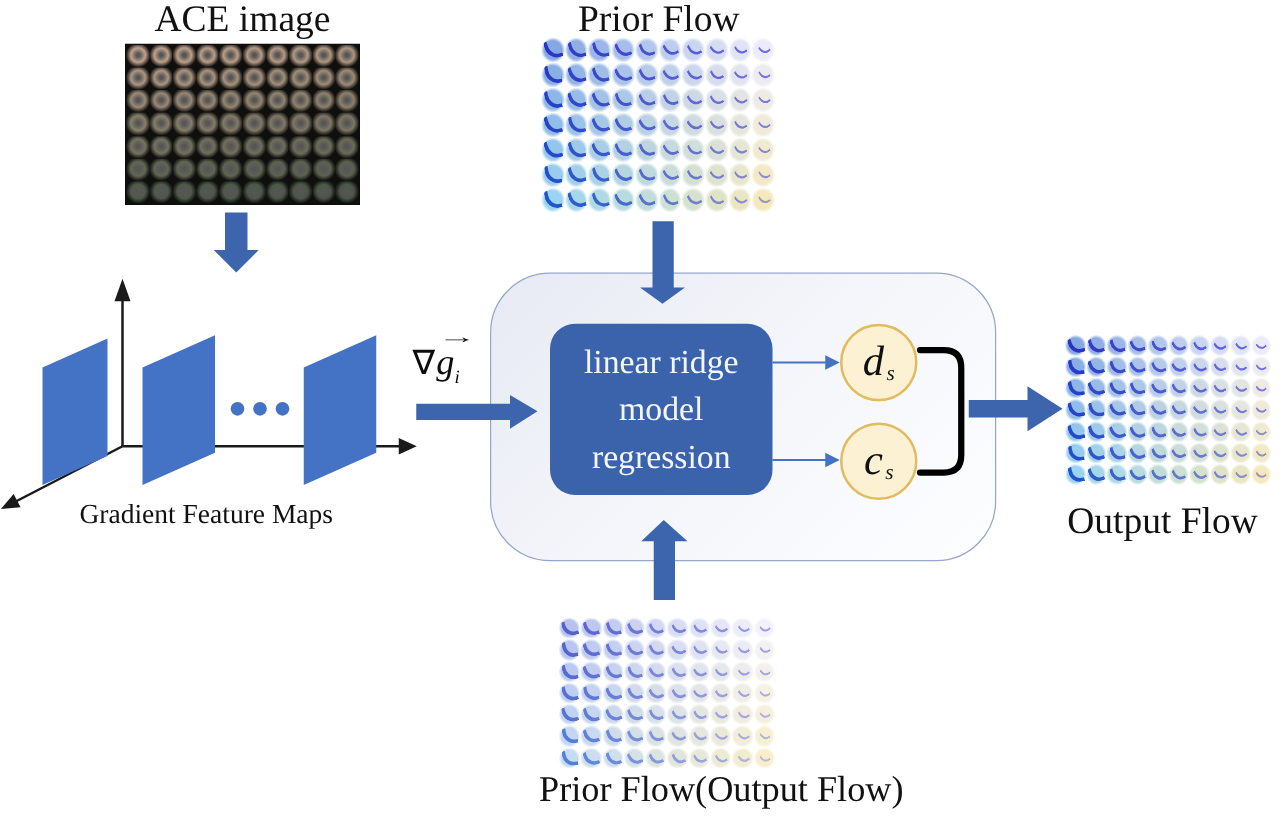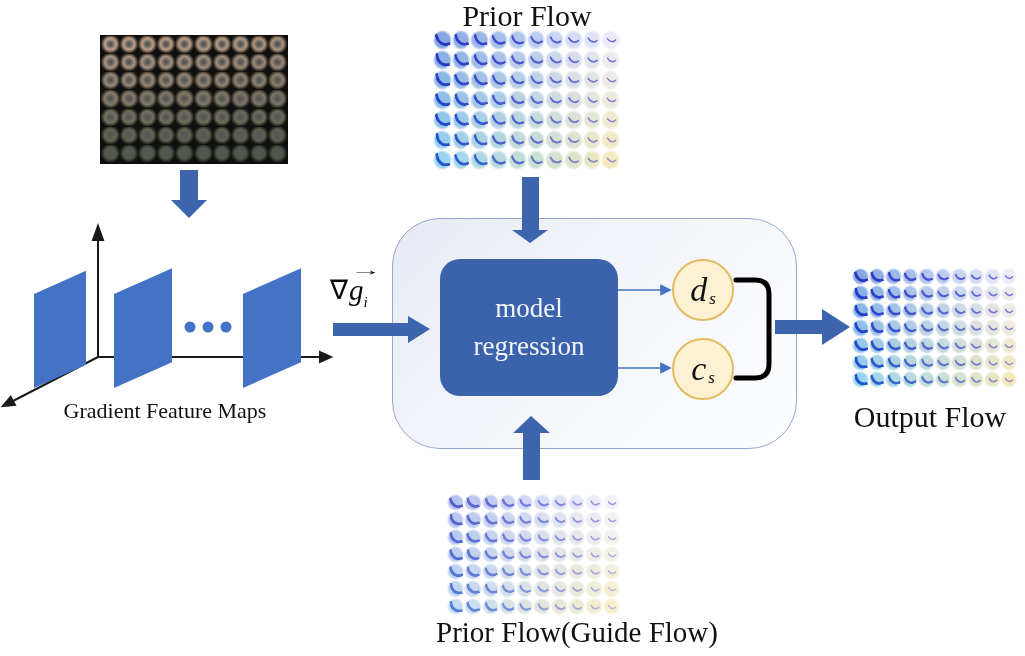--- a/index.html
+++ b/index.html
@@ -66,23 +66,24 @@
     <g style="stroke:var(--axis_black);stroke-width:2;fill:var(--axis_black);">
       <line x1="98" y1="357" x2="98" y2="238"></line>
       <polygon points="93,240 103,240 98,226"></polygon>
       <line x1="98" y1="357" x2="320" y2="357"></line>
       <polygon points="320,352 320,362 331,357"></polygon>
       <line x1="98" y1="357" x2="13" y2="401"></line>
       <polygon points="3,406 10.7,396.9 14.9,404.9"></polygon>
     </g>
   </svg>
 
+  <div class="title" style="left:94px;  top:0;    width:200px;">ACE image</div>
   <div class="title" style="left:427px; top:0;    width:200px;">Prior Flow</div>
   <div class="title" style="left:830px; top:401px;width:200px;">Output Flow</div>
-  <div class="title" style="left:417px; top:617px;width:320px;font-size:29px;">Prior Flow(Guide Flow)</div>
+  <div class="title" style="left:417px; top:617px;width:320px;font-size:29px;">Prior Flow(Output Flow)</div>
   <div class="title" style="left:14px;  top:399px;width:302px;font-size:22px;">Gradient Feature Maps</div>
 
   <div id="ace-image" class="grid-fig" style="left: 100px; top: 35px; width: 188px; height: 129px; display: grid; grid-template-columns: repeat(10, 1fr); grid-template-rows: repeat(7, 1fr);">
       <div class="cell" style="background: radial-gradient(circle at 50% 45%, rgba(255, 255, 255, 0.3) 0px, rgba(255, 255, 255, 0.3) 10%, rgb(192, 162, 141) 42%, rgb(15, 15, 13) 72%);"></div>
       <div class="cell" style="background: radial-gradient(circle at 50% 45%, rgba(255, 255, 255, 0.3) 0px, rgba(255, 255, 255, 0.3) 10%, rgb(190, 161, 140) 42%, rgb(15, 15, 13) 72%);"></div>
       <div class="cell" style="background: radial-gradient(circle at 50% 45%, rgba(255, 255, 255, 0.3) 0px, rgba(255, 255, 255, 0.3) 10%, rgb(188, 159, 138) 42%, rgb(15, 15, 13) 72%);"></div>
       <div class="cell" style="background: radial-gradient(circle at 50% 45%, rgba(255, 255, 255, 0.3) 0px, rgba(255, 255, 255, 0.3) 10%, rgb(186, 158, 137) 42%, rgb(15, 15, 13) 72%);"></div>
       <div class="cell" style="background: radial-gradient(circle at 50% 45%, rgba(255, 255, 255, 0.3) 0px, rgba(255, 255, 255, 0.3) 10%, rgb(184, 157, 135) 42%, rgb(15, 15, 13) 72%);"></div>
       <div class="cell" style="background: radial-gradient(circle at 50% 45%, rgba(255, 255, 255, 0.3) 0px, rgba(255, 255, 255, 0.3) 10%, rgb(182, 155, 134) 42%, rgb(15, 15, 13) 72%);"></div>
       <div class="cell" style="background: radial-gradient(circle at 50% 45%, rgba(255, 255, 255, 0.3) 0px, rgba(255, 255, 255, 0.3) 10%, rgb(180, 154, 132) 42%, rgb(15, 15, 13) 72%);"></div>
@@ -796,20 +797,21 @@
   <div id="grad-symbol">
     <span class="nabla">∇</span>
     <span class="gwrap">
       <span class="vec">→</span>
       <span>g</span>
     </span>
     <span class="subi">i</span>
   </div>
 
   <div id="model-box">
+    <div>linear ridge</div>
     <div>model</div>
     <div>regression</div>
   </div>
 
   <div id="d-circle" class="out-circle">
     <span class="base">d</span>
     <span class="sub">s</span>
   </div>
   <div id="c-circle" class="out-circle">
     <span class="base">c</span>

